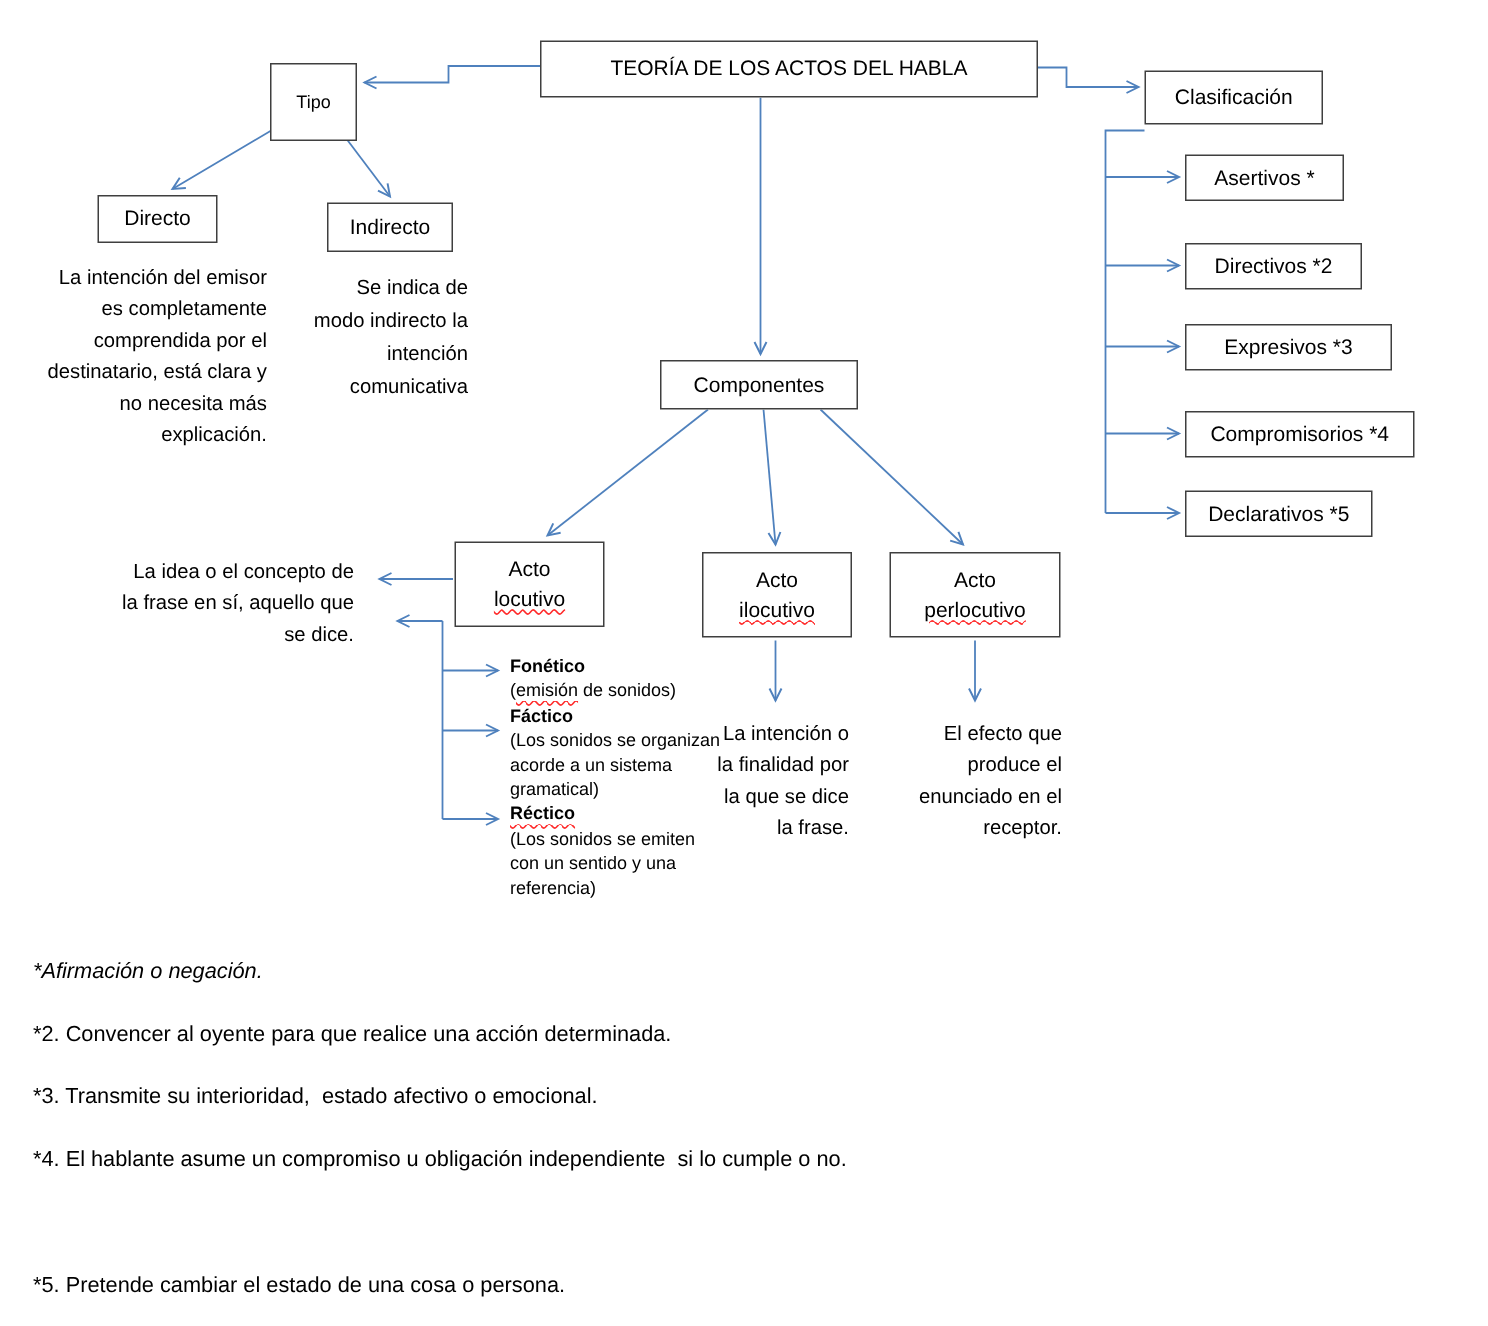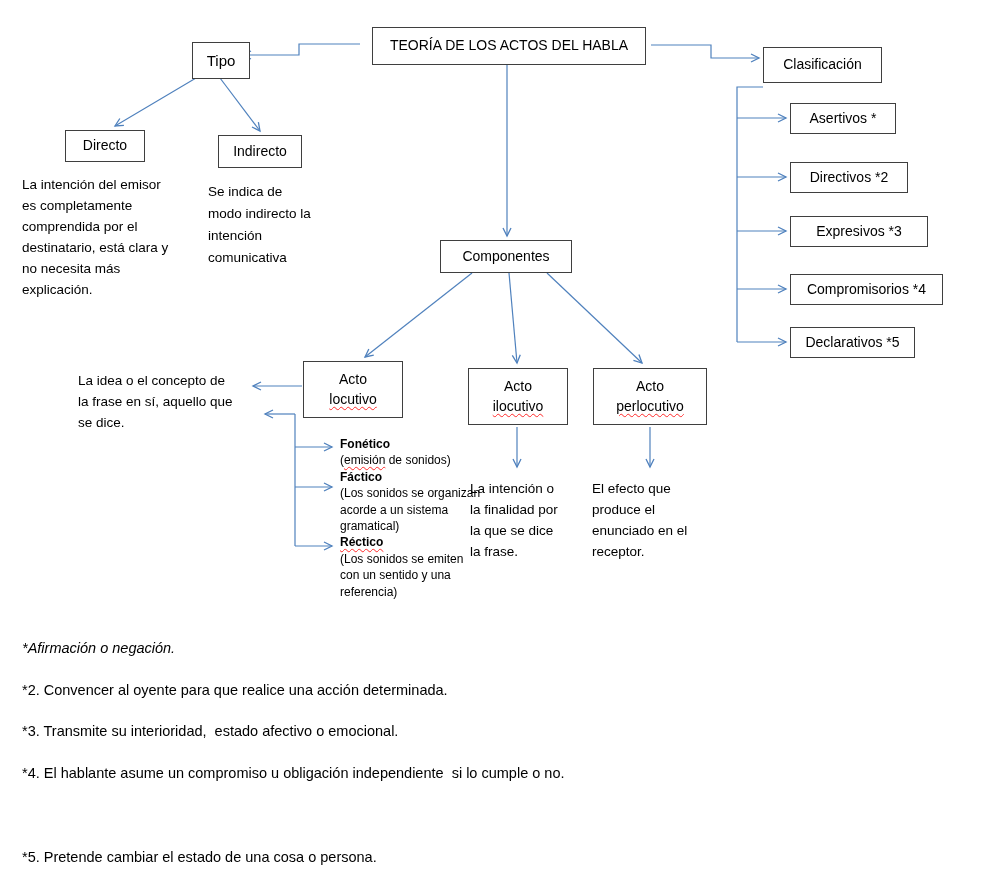--- a/index.html
+++ b/index.html
@@ -29,21 +29,21 @@
     display: flex;
     flex-direction: column;
     align-items: center;
     justify-content: center;
     text-align: center;
     font-size: 14px;
     line-height: 1.4;
   }
   .txt {
     position: absolute;
-    text-align: left;
+    text-align: right;
     font-size: 13.5px;
     line-height: 21px;
   }
   .sub {
     position: absolute;
     font-size: 12px;
     line-height: 16.4px;
     text-align: left;
   }
   .b { font-weight: bold; }
@@ -98,25 +98,25 @@
 
     <path class="cline" d="M295,414 L295,546"></path>
     <path class="cline" d="M295,447 L332,447" marker-end="url(#arr)"></path>
     <path class="cline" d="M295,487 L332,487" marker-end="url(#arr)"></path>
     <path class="cline" d="M295,546 L332,546" marker-end="url(#arr)"></path>
 
     <path class="cline" d="M517,427 L517,467" marker-end="url(#arr)"></path>
     <path class="cline" d="M650,427 L650,467" marker-end="url(#arr)"></path>
   </svg>
 
-  <div class="box" style="left:360px; top:27px; width:274px; height:38px;margin-left:12px;">
+  <div class="box" style="left:360px; top:27px; width:332px; height:38px;">
     <span>TEORÍA DE LOS ACTOS DEL HABLA</span>
   </div>
 
-  <div class="box" style="left:180px; top:42px; width:58px; height:37px; font-size:15px;margin-left:12px;">
+  <div class="box" style="left:180px; top:42px; width:58px; height:52px; font-size:12px;">
     <span>Tipo</span>
   </div>
 
   <div class="box" style="left:763px; top:47px; width:119px; height:36px;">
     <span>Clasificación</span>
   </div>
 
   <div class="box" style="left:65px; top:130px; width:80px; height:32px;">
     <span>Directo</span>
   </div>

